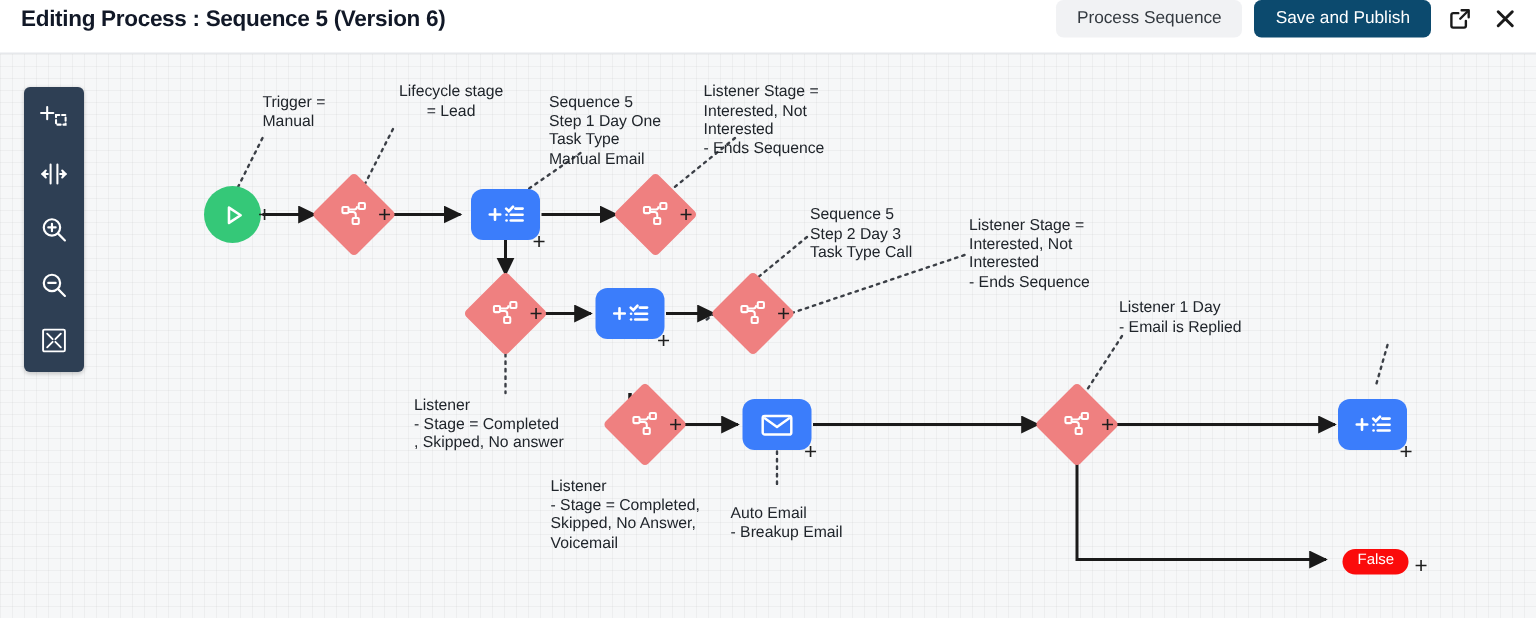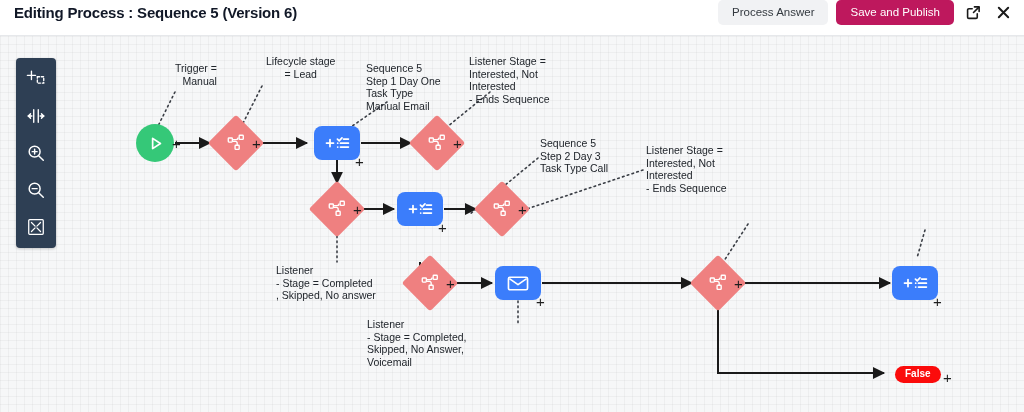--- a/index.html
+++ b/index.html
@@ -21,21 +21,21 @@
   .title{
     font-size:15px;font-weight:bold;color:#111827;letter-spacing:-0.2px;white-space:nowrap;
   }
   .header-actions{margin-left:auto;display:flex;align-items:center;gap:8px;}
   .btn{
     border:none;border-radius:5px;font-family:"Liberation Sans", sans-serif;
     font-size:11.5px;cursor:pointer;white-space:nowrap;
     padding:0 14px;height:25px;line-height:25px;
   }
   .btn-secondary{background:#f1f2f4;color:#343a40;}
-  .btn-primary{background:#be185d;color:#ffffff;text-align:right;}
+  .btn-primary{background:#0c4a6e;color:#ffffff;text-align:right;}
   .icon-btn{
     width:22px;height:22px;display:flex;align-items:center;justify-content:center;
     cursor:pointer;background:transparent;border:none;padding:0;color:#1a1a1a;
   }
 
   
   .canvas{
     position:absolute;left:0;top:36px;width:1024px;height:376px;
     background-color:#f6f7f8;
     background-image:
@@ -70,21 +70,21 @@
     display:flex;align-items:center;justify-content:center;
   }
   .node-diamond{
     width:40px;height:40px;background:#ef8080;
     transform:rotate(45deg);border-radius:3px;
     display:flex;align-items:center;justify-content:center;
   }
   .node-diamond .dia-icon{transform:rotate(-45deg);display:flex;}
   .node-false{
     background:#fb0b0b;color:#ffffff;border-radius:10px;
-    font-size:10px;font-weight:bold;padding:2px 10px 3px;
+    font-size:10px;font-weight:normal;padding:2px 10px 3px;
     display:inline-block;line-height:12px;
   }
   .plus{
     position:absolute;font-size:15px;color:#1e1e1e;font-weight:500;
     line-height:1;z-index:8;font-family:"Liberation Sans", sans-serif;
     cursor:pointer;user-select:none;
   }
 
   
   .label{
@@ -93,21 +93,21 @@
   }
 </style>
 </head>
 <body>
 
 <div id="app">
 
   <div class="header">
     <div class="title">Editing Process : Sequence 5 (Version 6)</div>
     <div class="header-actions">
-      <button class="btn btn-secondary">Process Answer</button>
+      <button class="btn btn-secondary">Process Sequence</button>
       <button class="btn btn-primary">Save and Publish</button>
       <button class="icon-btn" title="Open">
         <svg width="15" height="15" viewBox="0 0 16 16" fill="none" stroke="#1a1a1a" stroke-width="1.7" stroke-linecap="round" stroke-linejoin="round">
           <path d="M9 2h5v5"></path>
             <path d="M13.5 2.5L8 8"></path>
           <path d="M12 9.5V13a1.3 1.3 0 0 1-1.3 1.3H3A1.3 1.3 0 0 1 1.7 13V5.3A1.3 1.3 0 0 1 3 4h3.6"></path>
         </svg>
       </button>
       <button class="icon-btn" title="Close">
         <svg width="15" height="15" viewBox="0 0 16 16" fill="none" stroke="#1a1a1a" stroke-width="2.1" stroke-linecap="round">
@@ -351,21 +351,21 @@
         </svg>
       </div>
     </div>
     <span class="plus" style="left:933px;top:258px;">+</span>
 
     <div class="node" style="left:895px;top:327px;">
       <span class="node-false">False</span>
     </div>
     <span class="plus" style="left:943px;top:334px;">+</span>
 
-    <div class="label" style="left:175px;top:26px;text-align:right;">Trigger =
+    <div class="label" style="left:175px;top:26px;">Trigger =
 Manual</div>
     <div class="label" style="left:266px;top:19px;text-align:center;">Lifecycle stage
 = Lead</div>
     <div class="label" style="left:366px;top:26px;">Sequence 5
 Step 1 Day One
 Task Type
 Manual Email</div>
     <div class="label" style="left:469px;top:19px;">Listener Stage =
 Interested, Not
 Interested
@@ -377,15 +377,19 @@
 Interested, Not
 Interested
 - Ends Sequence</div>
     <div class="label" style="left:276px;top:228px;">Listener
 - Stage = Completed
 , Skipped, No answer</div>
     <div class="label" style="left:367px;top:282px;">Listener
 - Stage = Completed,
 Skipped, No Answer,
 Voicemail</div>
+    <div class="label" style="left:487px;top:300px;">Auto Email
+- Breakup Email</div>
+    <div class="label" style="left:746px;top:163px;">Listener 1 Day
+- Email is Replied</div>
 
   </div>
 </div>
 
 </body></html>

